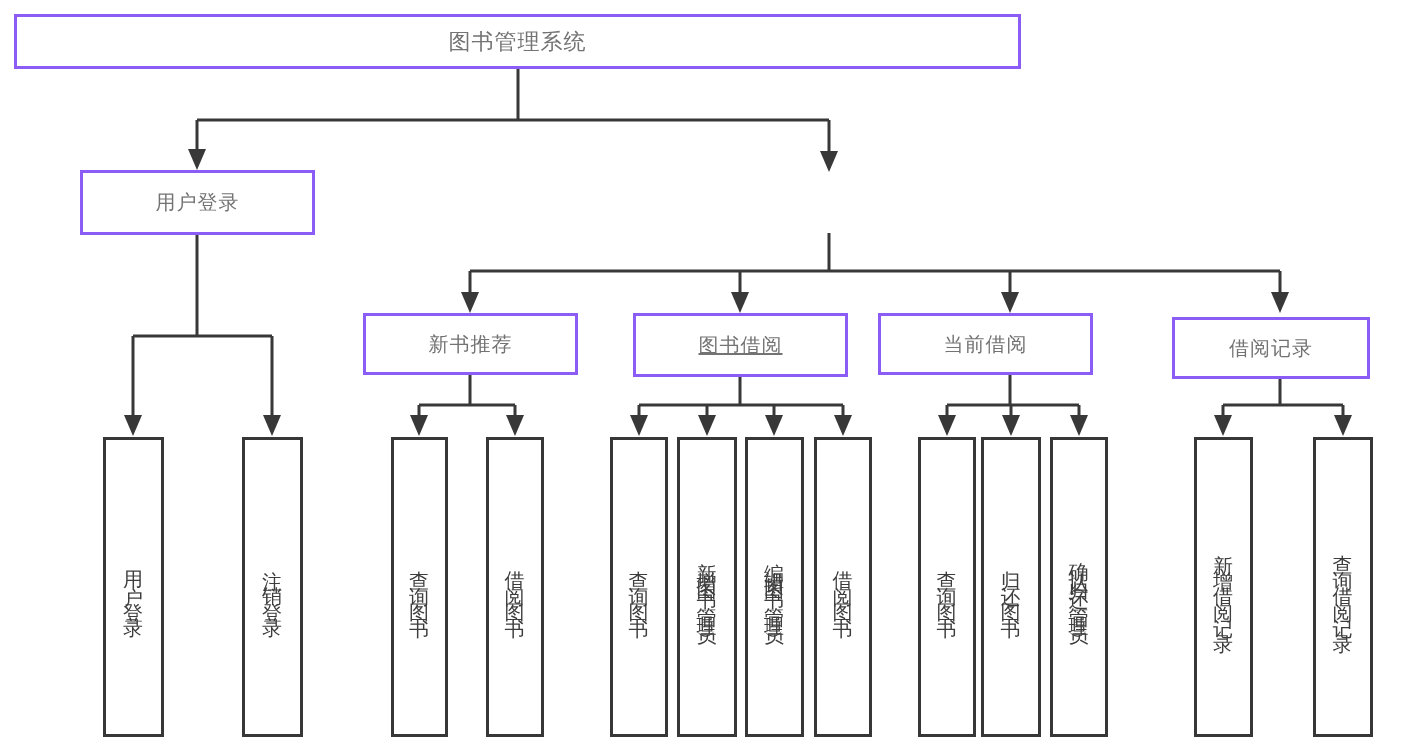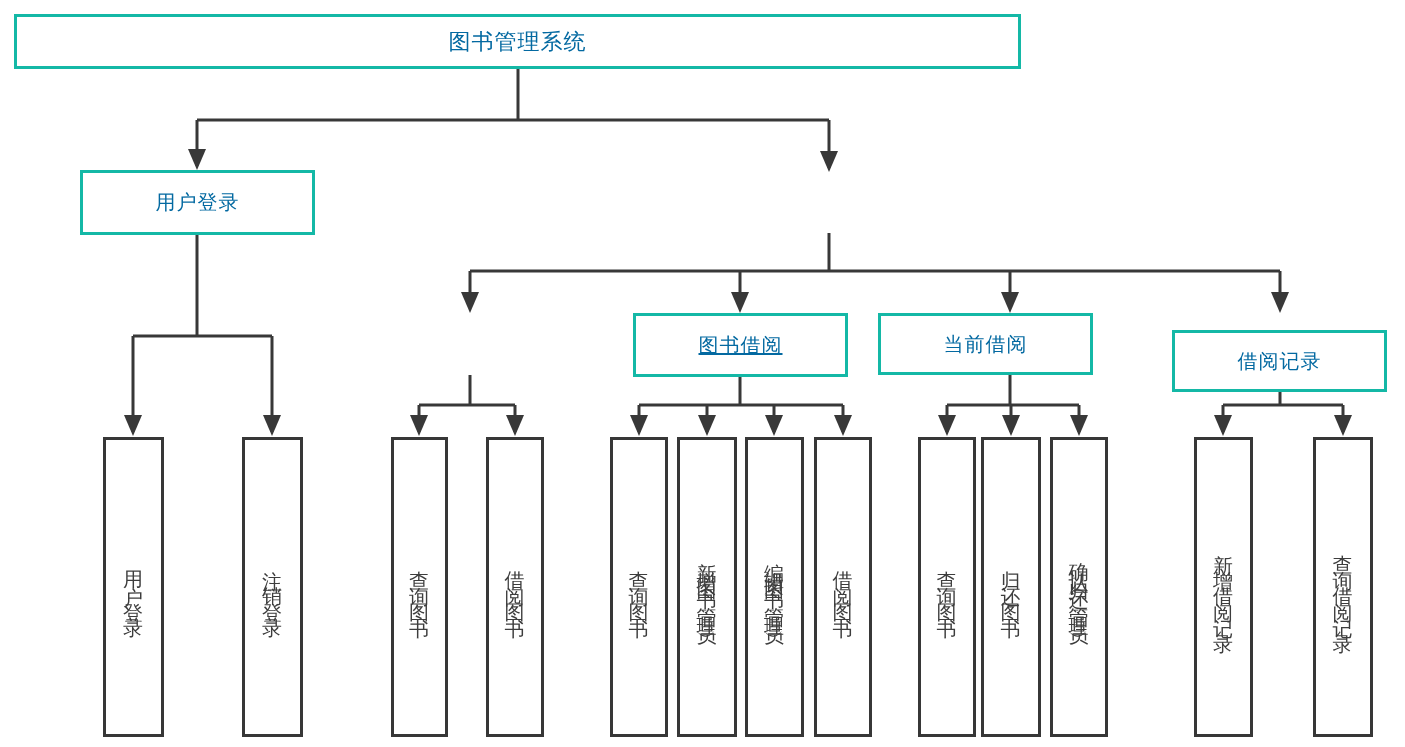--- a/index.html
+++ b/index.html
@@ -21,26 +21,26 @@
     stroke-width: 3;
     fill: none;
   }
   svg.connectors path.arrow {
     fill: #383838;
     stroke: none;
   }
   .hnode {
     position: absolute;
     box-sizing: border-box;
-    border: 3px solid #14b8a6;
+    border: 3px solid #8b5cf6;
     background: #ffffff;
     display: flex;
     align-items: center;
     justify-content: center;
-    color: #0369a1;
+    color: #737373;
     font-size: 20px;
     letter-spacing: 1px;
     white-space: nowrap;
   }
   .hnode.root { font-size: 22px; }
   .vnode {
     position: absolute;
     box-sizing: border-box;
     top: 437px;
     height: 300px;
@@ -112,23 +112,24 @@
       <path class="line" d="M1280,375 V405 M1223,405 H1343 M1223,405 V432 M1343,405 V432"></path>
       <path class="arrow" d="M1223,436 l-9,-21 h18 z"></path>
       <path class="arrow" d="M1343,436 l-9,-21 h18 z"></path>
     </g>
   </svg>
 
   <div class="hnode root" style="left:14px; top:14px; width:1007px; height:55px;">图书管理系统</div>
 
   <div class="hnode" style="left:80px; top:170px; width:235px; height:65px;">用户登录</div>
 
+  <div class="hnode" style="left:363px; top:313px; width:215px; height:62px;">新书推荐</div>
   <div class="hnode" style="left:633px; top:313px; width:215px; height:64px;text-decoration:underline;">图书借阅</div>
   <div class="hnode" style="left:878px; top:313px; width:215px; height:62px;">当前借阅</div>
-  <div class="hnode" style="left:1172px; top:330px; width:215px; height:62px;">借阅记录</div>
+  <div class="hnode" style="left:1172px; top:317px; width:198px; height:62px;">借阅记录</div>
 
   <div class="vnode loose" style="left:103px; width:61px;">用户登录</div>
   <div class="vnode loose" style="left:242px; width:61px;">注销登录</div>
 
   <div class="vnode loose" style="left:391px; width:57px;">查询图书</div>
   <div class="vnode loose" style="left:486px; width:58px;">借阅图书</div>
 
   <div class="vnode loose" style="left:610px; width:58px;">查询图书</div>
   <div class="vnode" style="left:677px; width:60px;">新增图书（管理员）</div>
   <div class="vnode" style="left:745px; width:59px;">编辑图书（管理员）</div>

